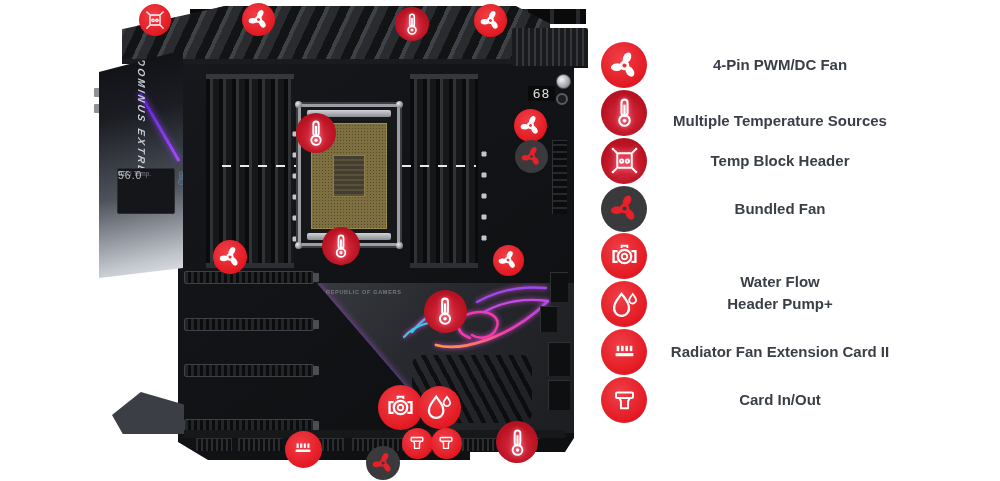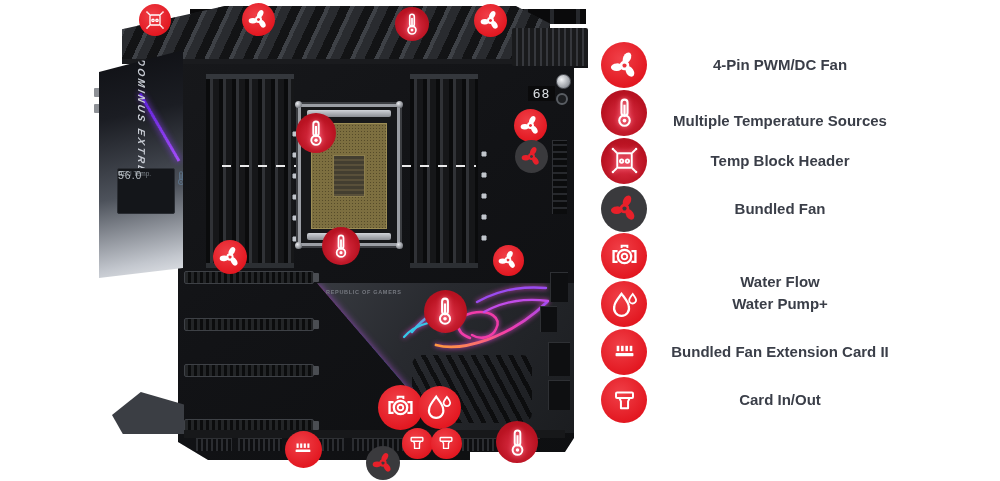--- a/index.html
+++ b/index.html
@@ -373,27 +373,27 @@
         <svg viewBox="-13 -13 26 26" width="29" height="29">
           <use href="#sym-flow"></use>
         </svg>
       </div>
       <div class="legend-label" style="top: 247.44px; margin-top: 26px;">Water Flow</div>
       <div class="marker mk-red legend-icon" style="height: 46px; width: 46px; left: 601px; top: 281.3px;">
         <svg viewBox="-13 -13 26 26" width="29" height="29">
           <use href="#sym-pump"></use>
         </svg>
       </div>
-      <div class="legend-label" style="top: 295.3px;">Water Pump+</div>
+      <div class="legend-label" style="top: 295.3px;">Header Pump+</div>
       <div class="marker mk-red legend-icon" style="height: 46px; width: 46px; left: 601px; top: 329.16px;">
         <svg viewBox="-13 -13 26 26" width="29" height="29">
           <use href="#sym-fanext"></use>
         </svg>
       </div>
-      <div class="legend-label" style="top: 343.16px;">Bundled Fan Extension Card II</div>
+      <div class="legend-label" style="top: 343.16px;">Radiator Fan Extension Card II</div>
       <div class="marker mk-red legend-icon" style="height: 46px; width: 46px; left: 601px; top: 377.02px;">
         <svg viewBox="-13 -13 26 26" width="29" height="29">
           <use href="#sym-inout"></use>
         </svg>
       </div>
       <div class="legend-label" style="top: 391.02px;">Card In/Out</div>
     </div>
 </div>
 
 </body></html>

